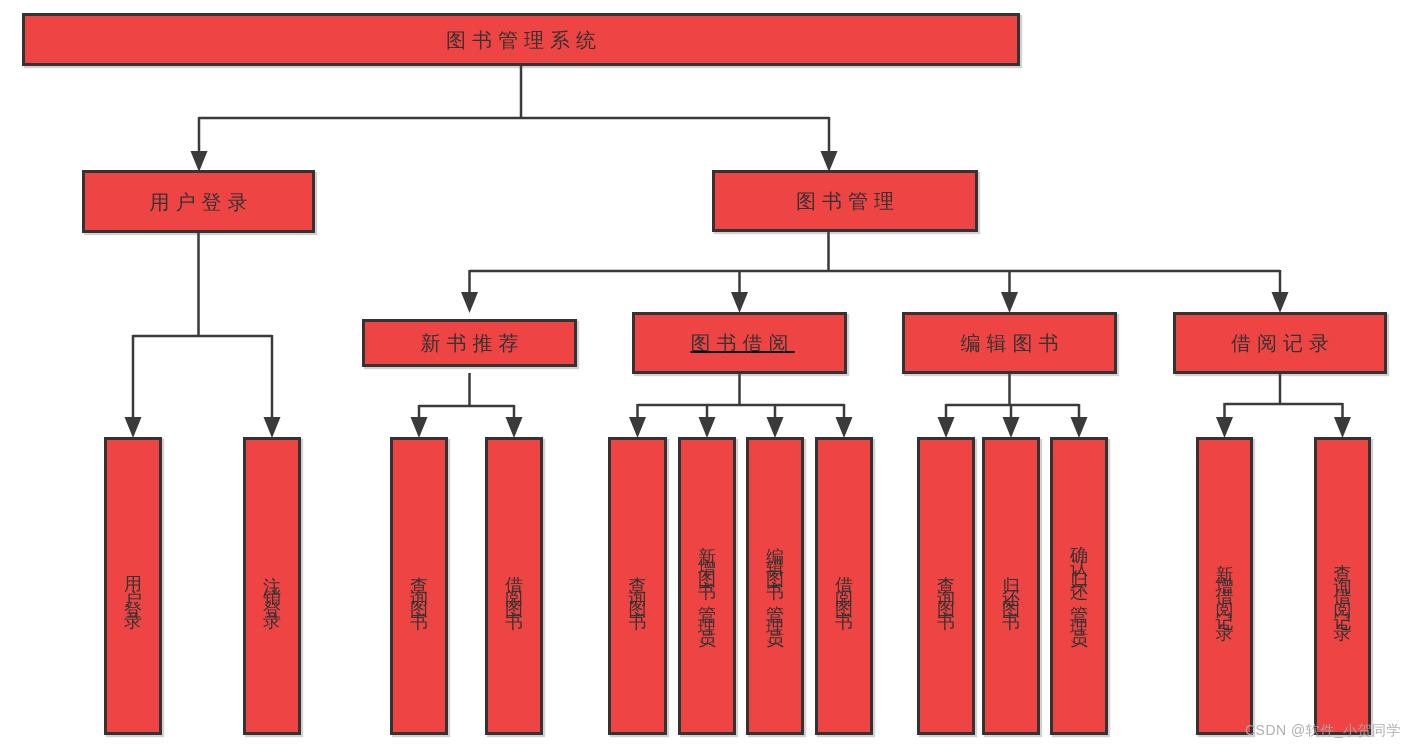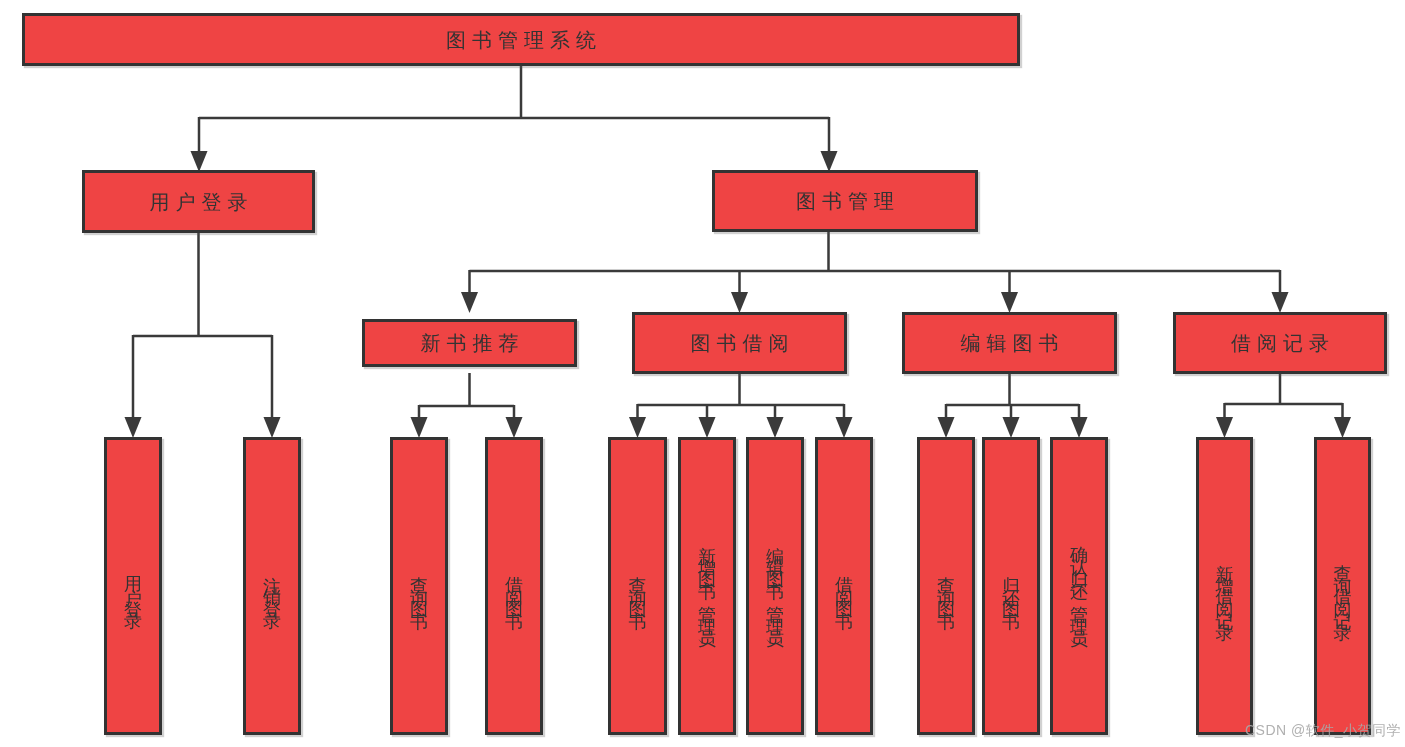--- a/index.html
+++ b/index.html
@@ -100,21 +100,21 @@
   <div class="box" style="left:82px; top:170px; width:233px; height:63px;">
     <span class="hlabel">用户登录</span>
   </div>
   <div class="box" style="left:712px; top:170px; width:266px; height:62px;">
     <span class="hlabel">图书管理</span>
   </div>
 
   <div class="box" style="left:362px; top:304px; width:215px; height:48px;margin-top:15px;">
     <span class="hlabel">新书推荐</span>
   </div>
-  <div class="box" style="left:632px; top:312px; width:215px; height:62px;">
+  <div class="box" style="left:632px; top:312px; width:215px; height:62px;text-decoration:underline;">
     <span class="hlabel">图书借阅</span>
   </div>
   <div class="box" style="left:902px; top:312px; width:215px; height:62px;">
     <span class="hlabel">编辑图书</span>
   </div>
   <div class="box" style="left:1173px; top:312px; width:214px; height:62px;">
     <span class="hlabel">借阅记录</span>
   </div>
 
   <div class="box" style="left:104px; top:437px; width:58px; height:298px;">

